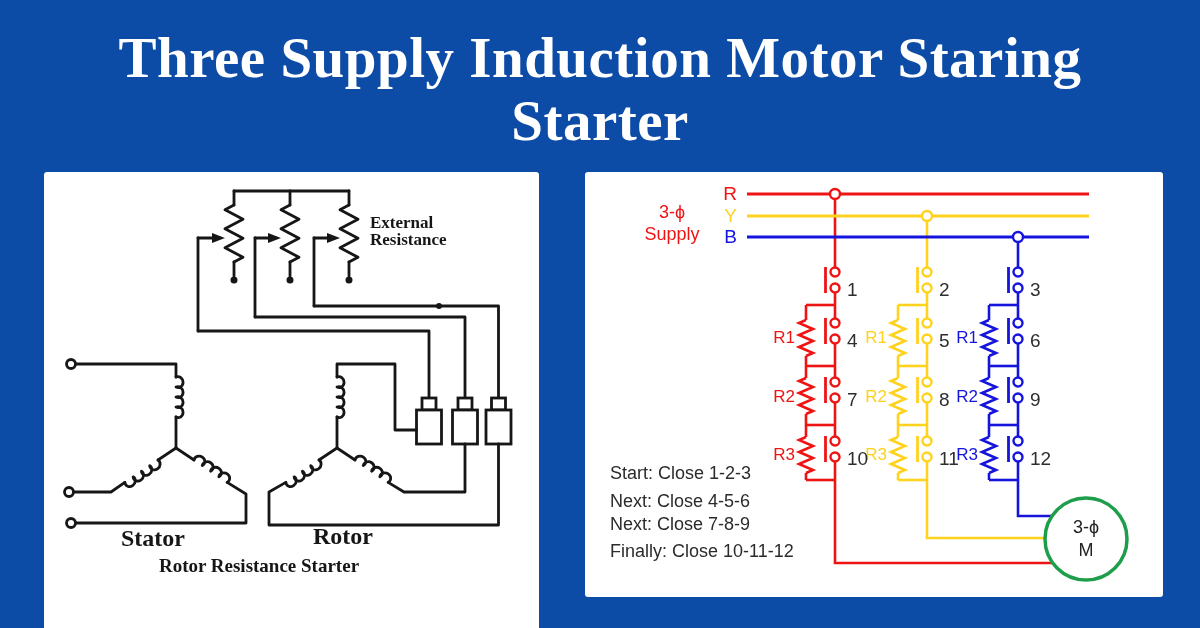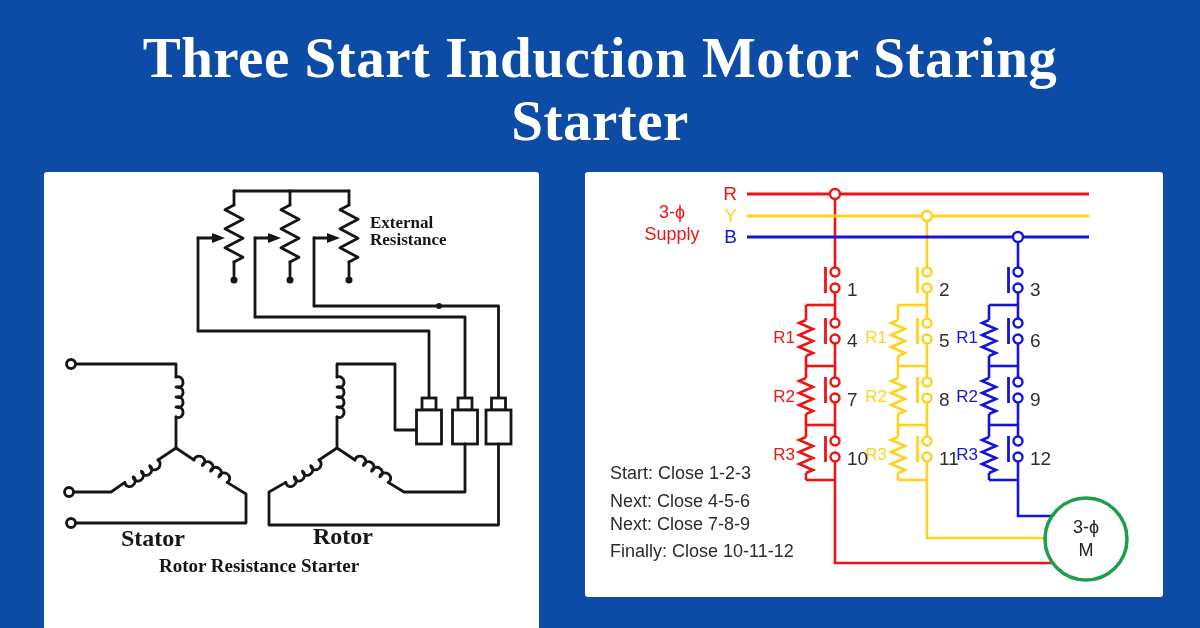--- a/index.html
+++ b/index.html
@@ -28,21 +28,21 @@
   .panel-left{left:44px;top:172px;width:495px;height:507px;text-align:right;}
   .panel-right{left:585px;top:172px;width:578px;height:425px;}
   svg{display:block;}
   svg text{font-family:"Liberation Sans",sans-serif;}
   svg text.serif{font-family:"Liberation Serif",serif;font-weight:bold;}
 </style>
 </head>
 <body>
 
 <div class="title-wrap">
-  <div class="title-line">Three Start Induction Motor Staring</div>
+  <div class="title-line">Three Supply Induction Motor Staring</div>
   <div class="title-line">Starter</div>
 </div>
 
 <div class="panel panel-left">
 <svg width="495" height="425" viewBox="0 0 495 425">
   <defs>
     <path id="zzl" d="M0 0 l-9 4.75 l18 9.5 l-18 9.5 l18 9.5 l-18 9.5 l18 9.5 l-9 4.75" fill="none"></path>
     <path id="coil" d="M0 0 a5.5 5 -15 1 1 10 0 a5.5 5 -15 1 1 10 0 a5.5 5 -15 1 1 10 0 a5.5 5 -15 1 1 10 0" fill="none"></path>
   </defs>
 

